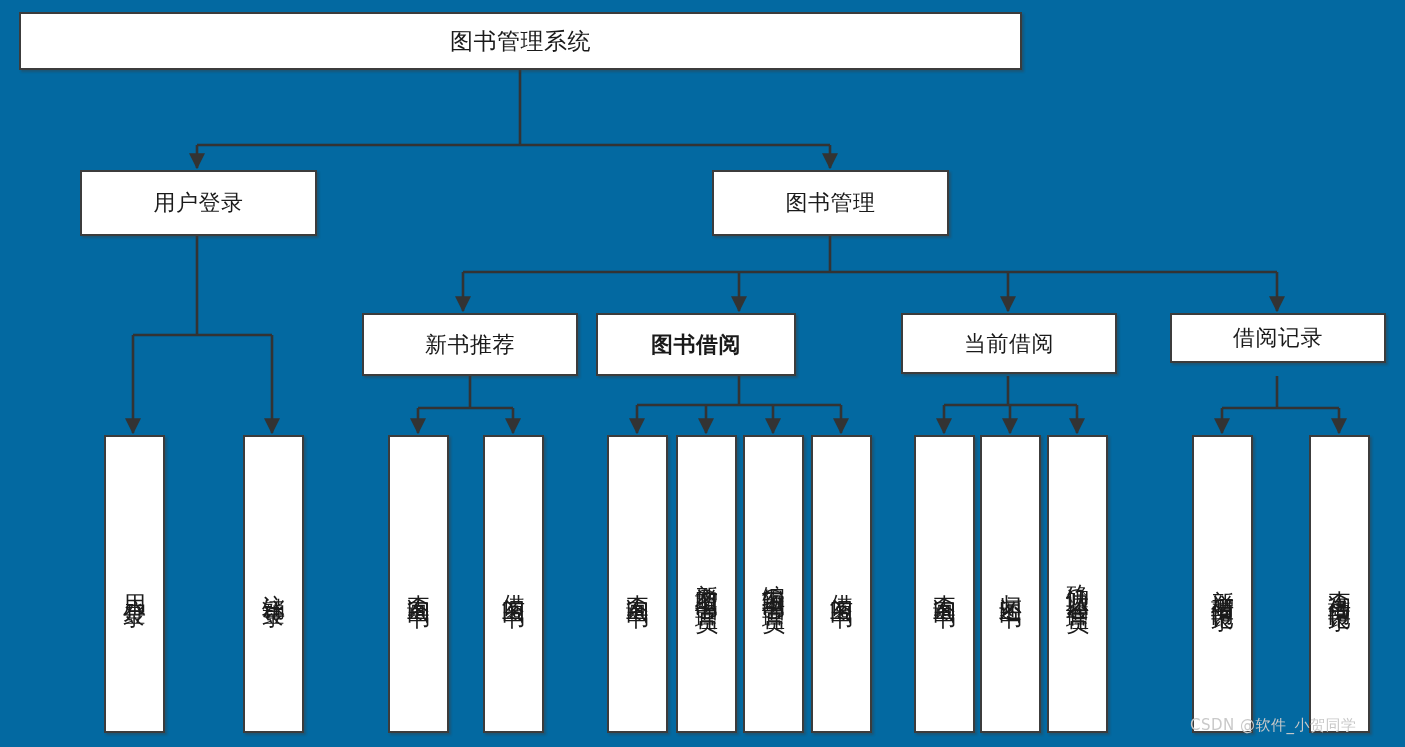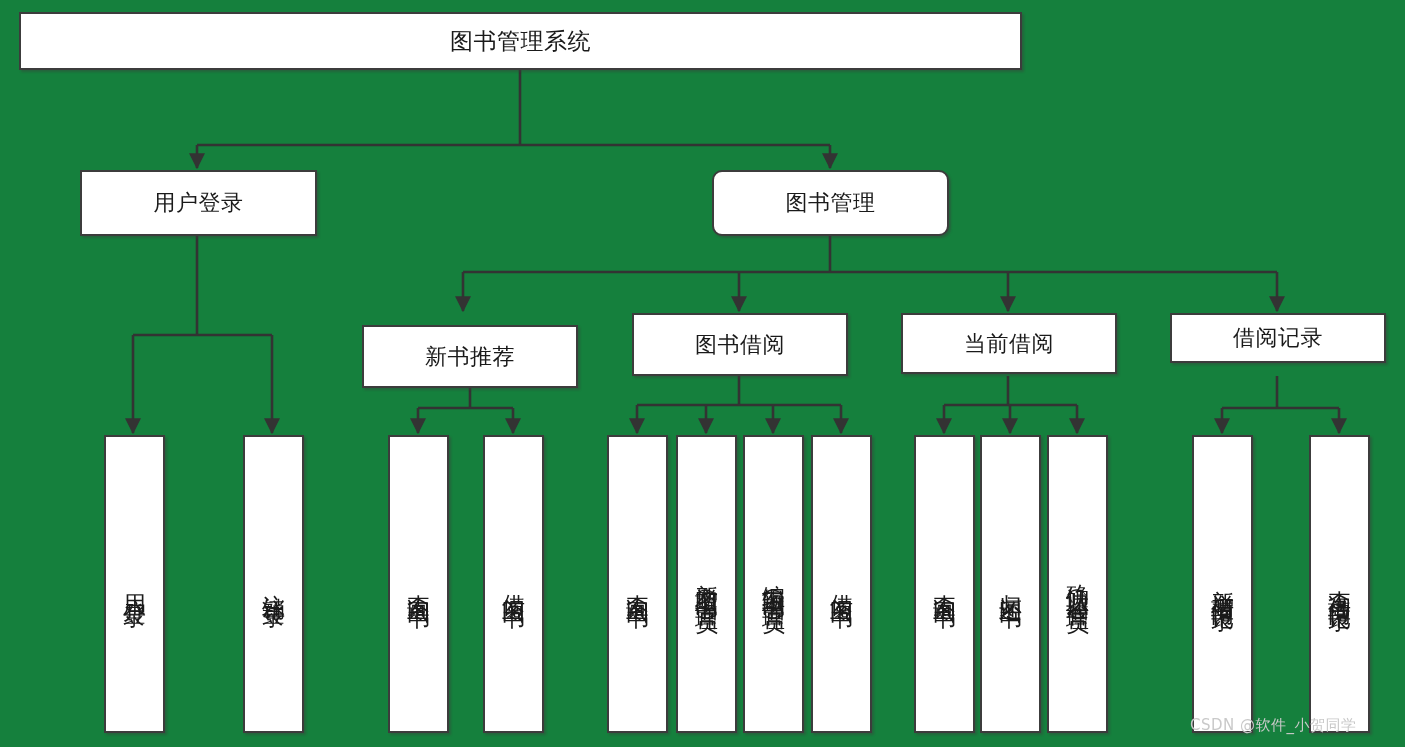--- a/index.html
+++ b/index.html
@@ -8,21 +8,21 @@
     padding: 0;
     background: #ffffff;
   }
   body {
     font-family: "DejaVu Sans", "Liberation Sans", sans-serif;
   }
   #canvas {
     position: relative;
     width: 1405px;
     height: 747px;
-    background: #15803d;
+    background: #0369a1;
     overflow: hidden;
   }
   svg.wires {
     position: absolute;
     left: 0;
     top: 0;
     width: 1405px;
     height: 747px;
     pointer-events: none;
   }
@@ -131,29 +131,29 @@
   </svg>
 
   <div class="node horiz root" style="left:19px; top:12px; width:1003px; height:58px;">
     <span class="label">图书管理系统</span>
   </div>
 
   <div class="node horiz" style="left:80px; top:170px; width:237px; height:66px;">
     <span class="label">用户登录</span>
   </div>
 
-  <div class="node horiz" style="left:712px; top:170px; width:237px; height:66px;border-radius:10px;">
+  <div class="node horiz" style="left:712px; top:170px; width:237px; height:66px;">
     <span class="label">图书管理</span>
   </div>
 
-  <div class="node horiz" style="left:362px; top:313px; width:216px; height:63px;margin-top:12px;">
+  <div class="node horiz" style="left:362px; top:313px; width:216px; height:63px;">
     <span class="label">新书推荐</span>
   </div>
 
-  <div class="node horiz" style="left:632px; top:313px; width:216px; height:63px;">
+  <div class="node horiz" style="left:596px; top:313px; width:200px; height:63px;font-weight:bold;">
     <span class="label">图书借阅</span>
   </div>
 
   <div class="node horiz" style="left:901px; top:313px; width:216px; height:61px;">
     <span class="label">当前借阅</span>
   </div>
 
   <div class="node horiz" style="left:1170px; top:313px; width:216px; height:50px;">
     <span class="label">借阅记录</span>
   </div>

